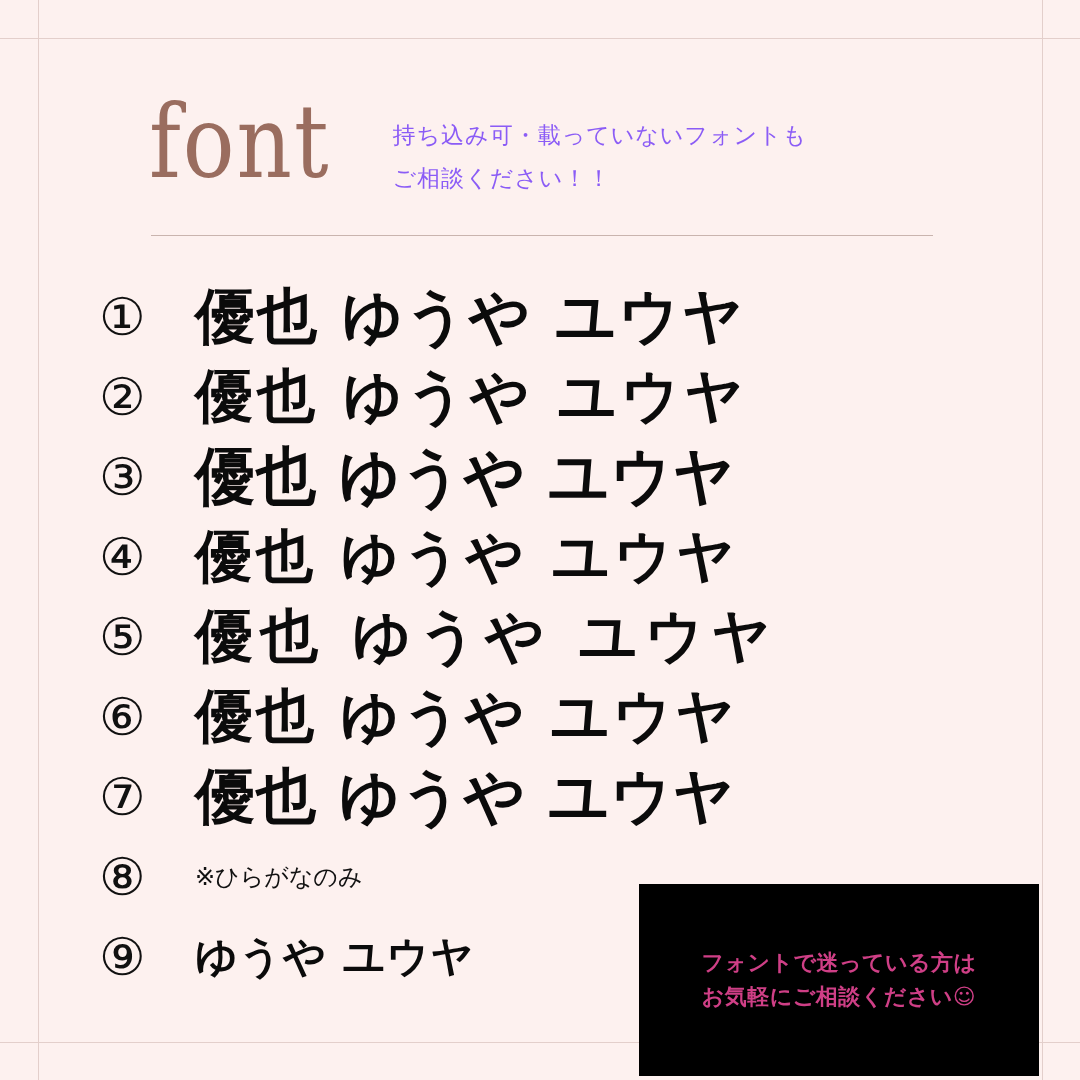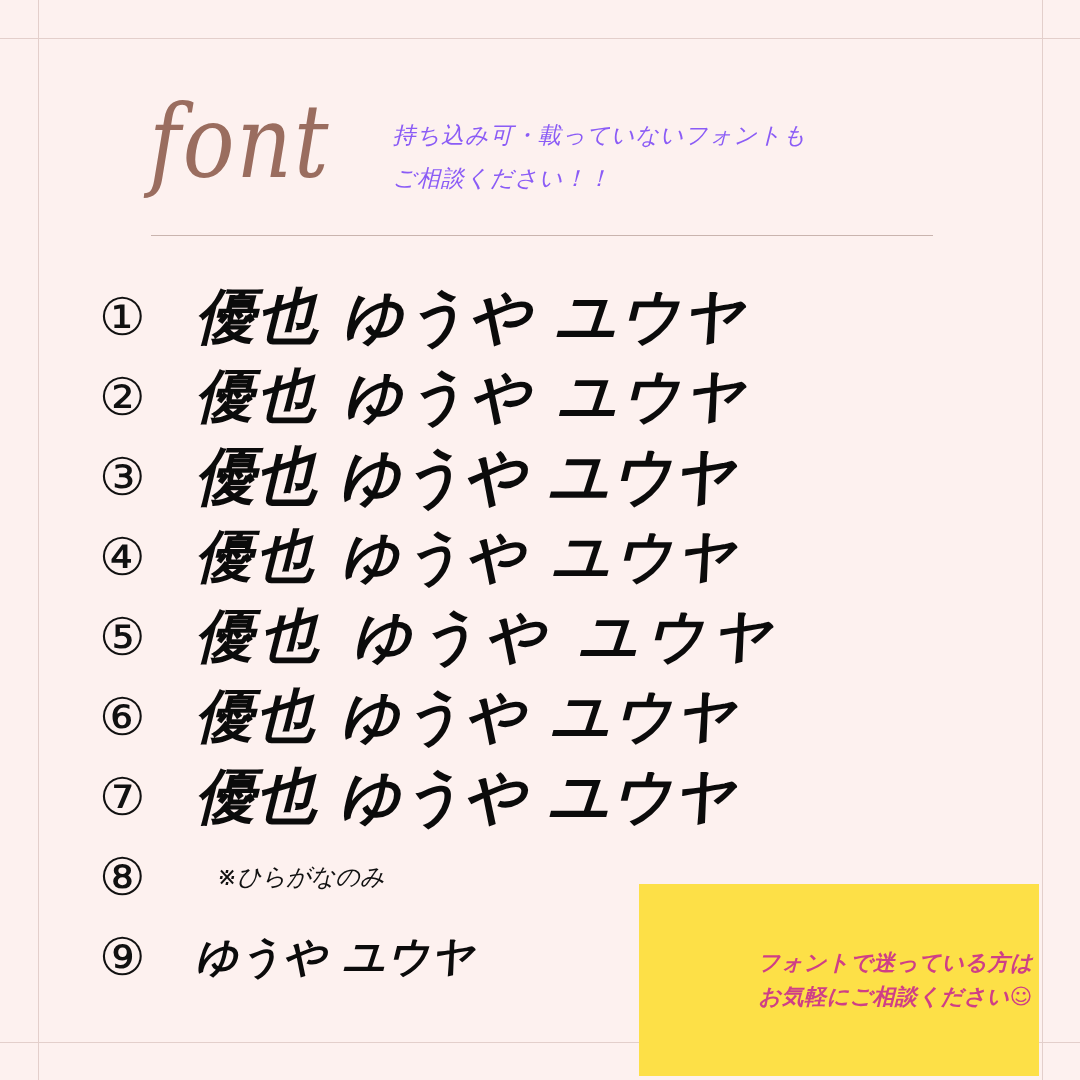--- a/index.html
+++ b/index.html
@@ -12,21 +12,20 @@
     background: #fdf1ef;
     font-family: "Liberation Sans", sans-serif;
     overflow: hidden;
   }
   .page {
     position: relative;
     width: 1080px;
     height: 925px;
     background: #fdf1ef;
     box-sizing: border-box;
-    font-style: italic;
   }
   
   .guide {
     position: absolute;
     background: #e3cfcb;
   }
   .guide-v-left  { left: 38px;  top: 0;   width: 1px; height: 1080px; }
   .guide-v-right { left: 1042px;top: 0;   width: 1px; height: 1080px; }
   .guide-h-top   { left: 0;     top: 38px; width: 1080px; height: 1px; }
   .guide-h-bottom{ left: 0;     top: 1042px; width: 1080px; height: 1px; }
@@ -112,36 +111,35 @@
   .s4 { font-size: 57px; letter-spacing: 4px; }
   .s5 { font-size: 58px; letter-spacing: 7px; font-weight: 600; }
   .s6 { font-size: 58px; letter-spacing: 3px; }
   .s7 { font-size: 60px; letter-spacing: 1px; }
   .s8 { font-size: 58px; letter-spacing: 3px; }
   .s9 { font-size: 42px; letter-spacing: 1px; }
 
   .note-small {
     font-size: 24px;
     color: #111;
-    margin-left: 22px;
     font-weight: normal;
     font-family: "DejaVu Sans", sans-serif;
   }
 
   
   .callout {
     position: absolute;
     left: 600px;
     top: 845px;
     width: 400px;
     height: 192px;
-    background: #fde047;
+    background: #000000;
     display: flex;
     flex-direction: column;
-    align-items: flex-end;
+    align-items: center;
     justify-content: center;
     box-sizing: border-box;
     padding: 8px 6px;
   }
   .callout div {
     color: #cf3f86;
     font-size: 22px;
     font-weight: bold;
     line-height: 1.55;
     letter-spacing: 0.5px;

